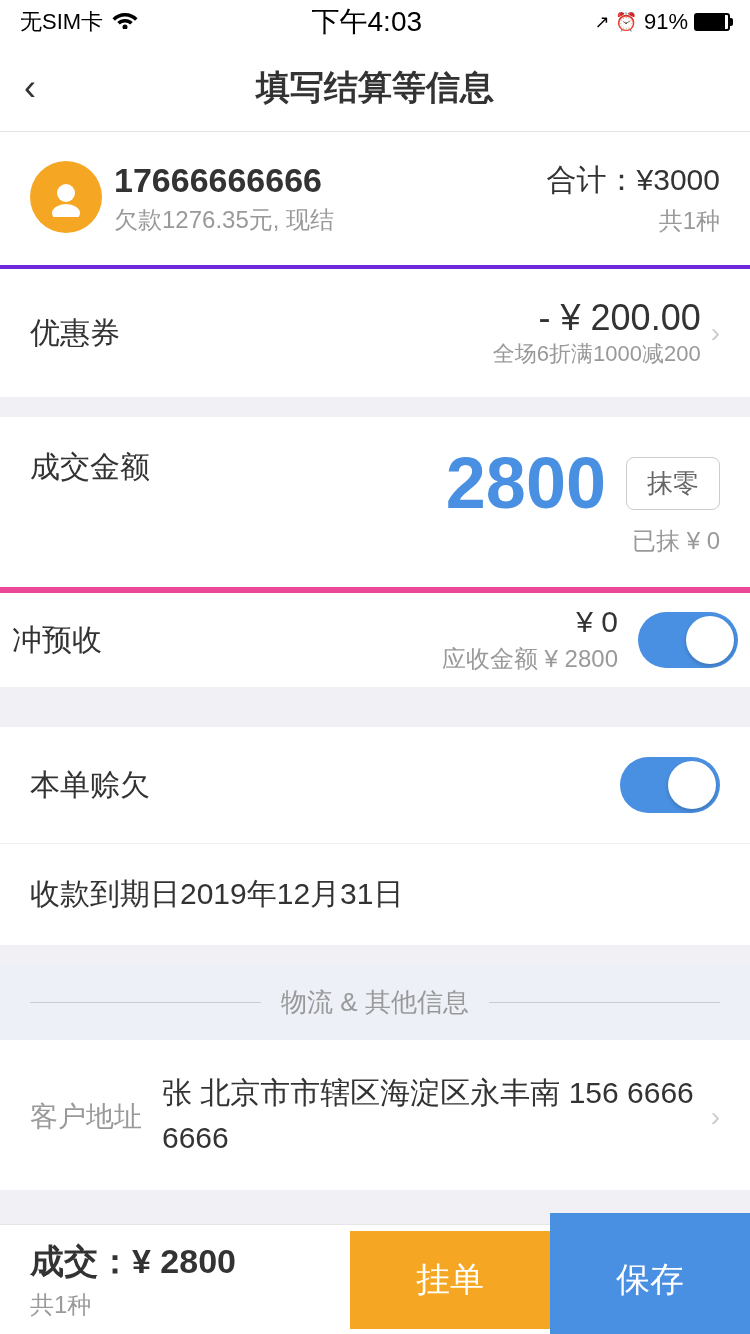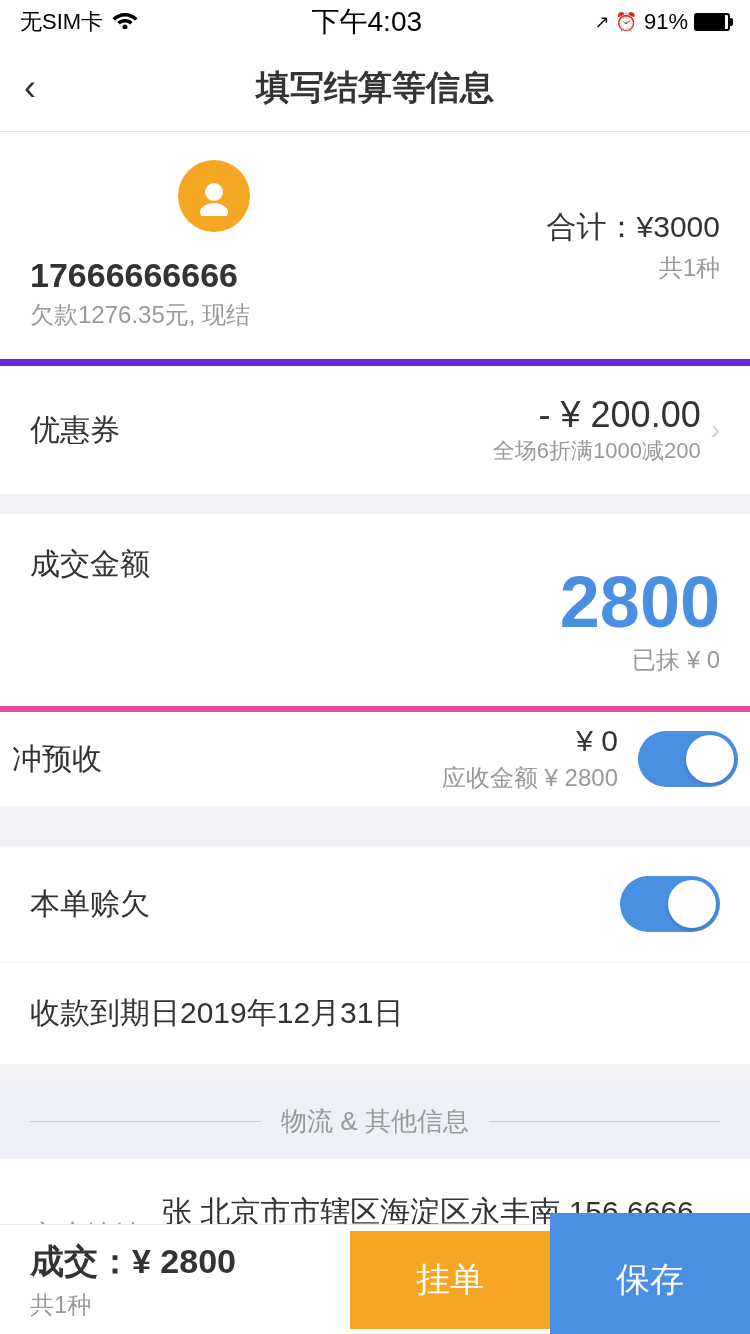--- a/index.html
+++ b/index.html
@@ -68,23 +68,22 @@
     .customer-card {
       background: #fff;
       padding: 28px 30px;
       display: flex;
       align-items: center;
       justify-content: space-between;
       margin-bottom: 0;
     }
     .customer-left {
       display: flex;
-      align-items: flex-end;
-      gap: 24px;
-      flex-direction: column;
+      align-items: flex-start;
+      gap: 12px;
     }
     .avatar {
       width: 72px;
       height: 72px;
       border-radius: 50%;
       background: #f5a623;
       display: flex;
       align-items: center;
       justify-content: center;
       color: #fff;
@@ -113,21 +112,21 @@
       margin-top: 4px;
     }
 
     
     .coupon-row {
       background: #fff;
       padding: 28px 30px;
       display: flex;
       align-items: center;
       justify-content: space-between;
-      border-top: 7px solid #6d28d9;
+      border-top: 4px solid #6d28d9;
     }
     .coupon-label {
       font-size: 30px;
       color: #333;
     }
     .coupon-right {
       display: flex;
       align-items: center;
       gap: 10px;
     }
@@ -171,21 +170,20 @@
     .deal-right {
       display: flex;
       align-items: center;
       gap: 20px;
     }
     .deal-amount {
       font-size: 72px;
       font-weight: 600;
       color: #4a90e2;
       line-height: 1;
-      margin-top: 22px;
     }
     .round-btn {
       border: 1.5px solid #ccc;
       border-radius: 8px;
       padding: 8px 20px;
       font-size: 26px;
       color: #666;
       background: #fff;
       cursor: pointer;
     }
@@ -460,20 +458,21 @@
     </div>
   </div>
 
   <div class="separator"></div>
 
   <div class="deal-section">
     <div class="deal-row">
       <div class="deal-label">成交金额</div>
       <div class="deal-right">
         <div class="deal-amount">2800</div>
+        <button class="round-btn">抹零</button>
       </div>
     </div>
     <div class="deal-sub">已抹  ¥ 0</div>
   </div>
 
   <div class="prereceive-section">
     <div class="prereceive-row">
       <div class="prereceive-label">冲预收</div>
       <div class="prereceive-right">
         <div class="prereceive-amount-wrap">

